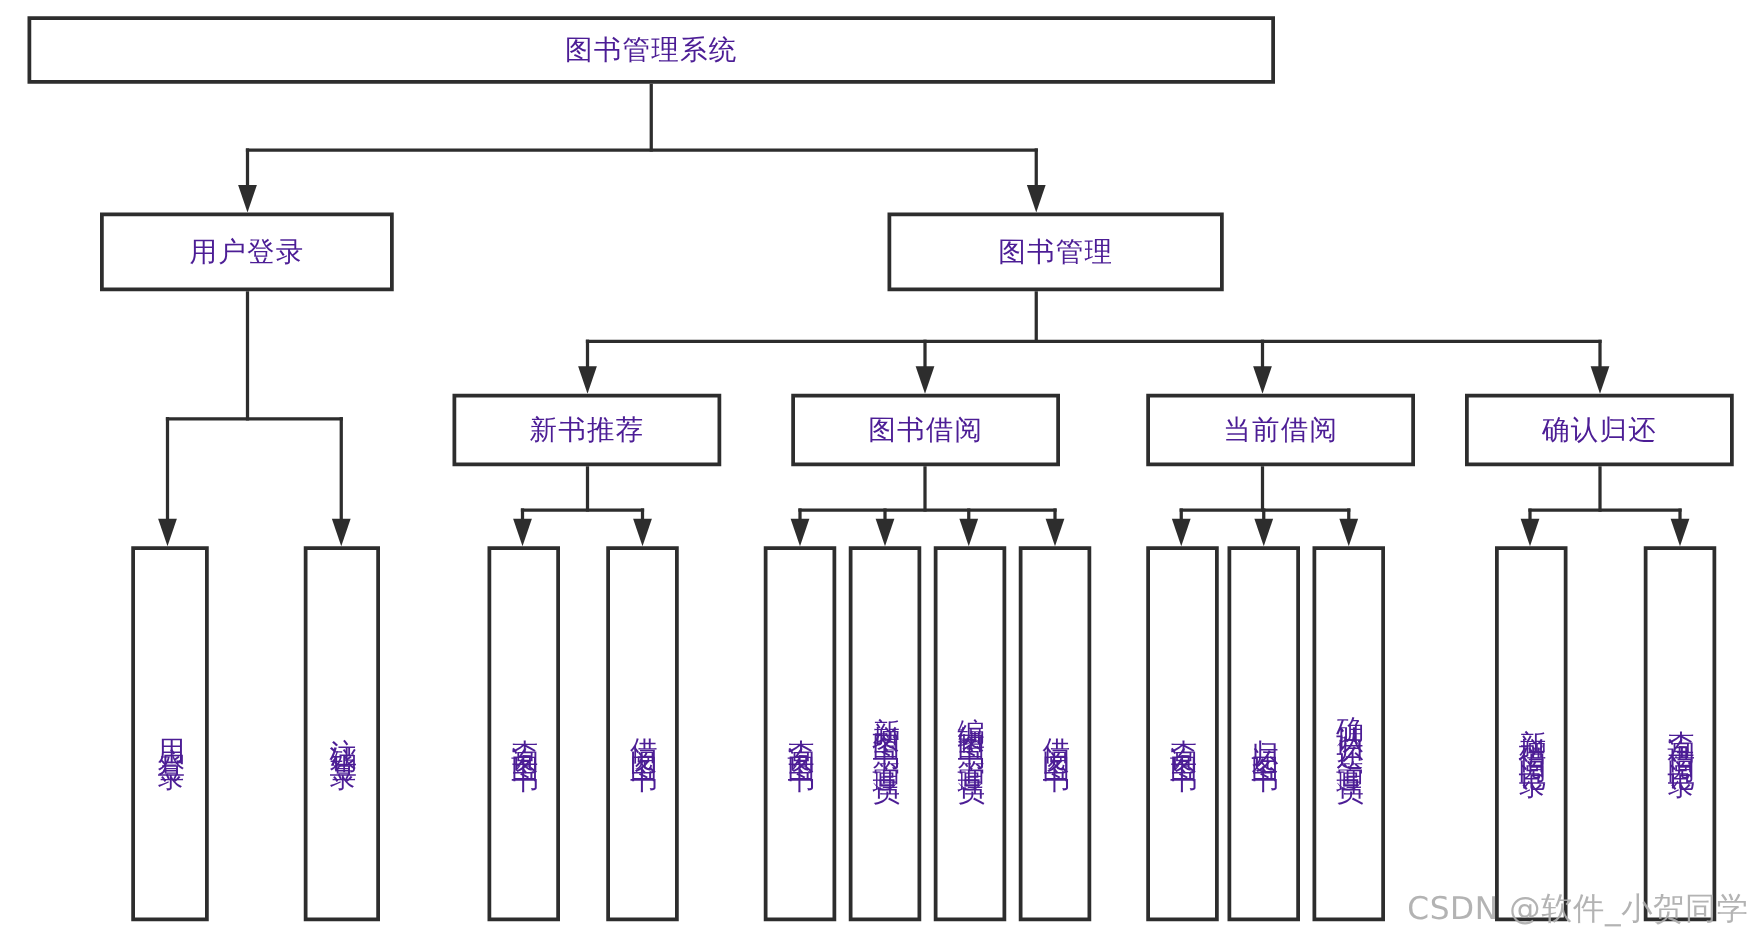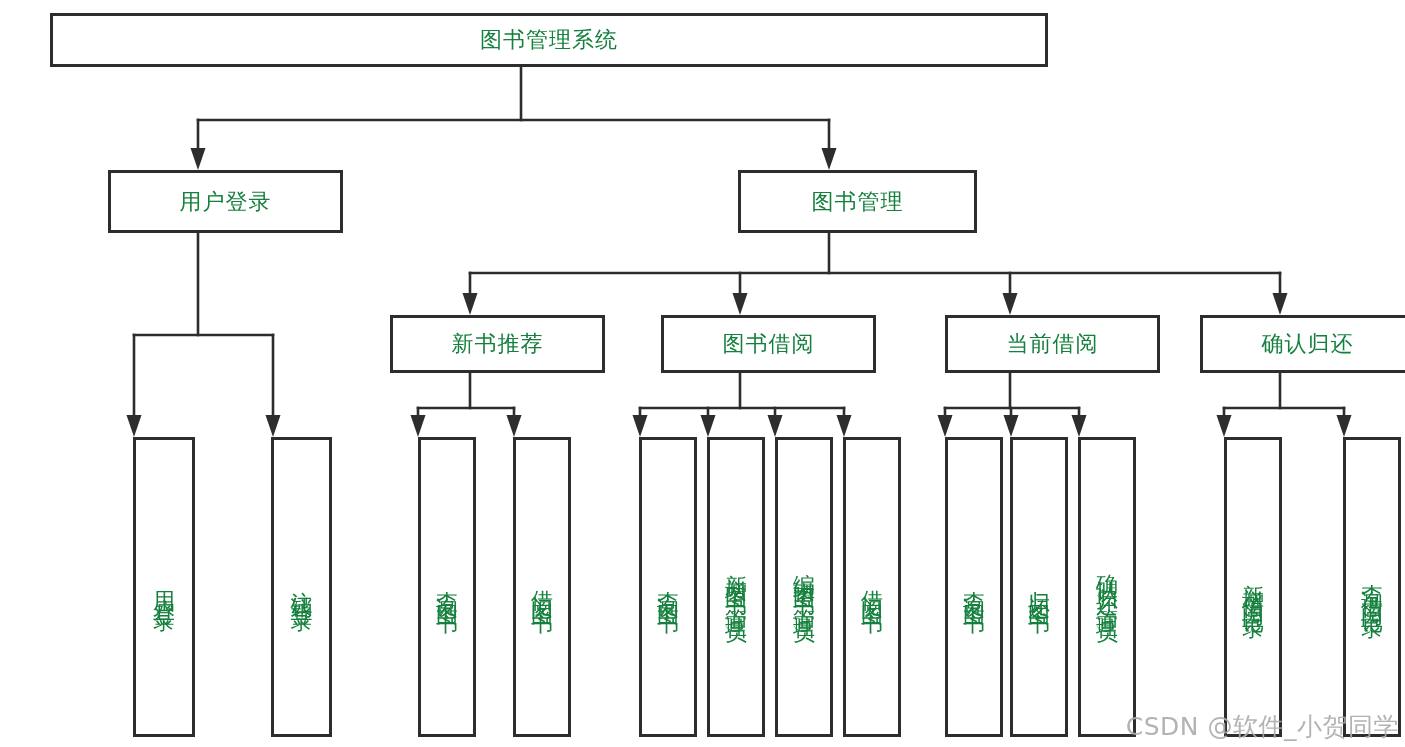--- a/index.html
+++ b/index.html
@@ -23,23 +23,22 @@
     z-index: 1;
   }
   .node {
     position: absolute;
     box-sizing: border-box;
     border: 3px solid #2d2d2d;
     background: #ffffff;
     display: flex;
     align-items: center;
     justify-content: center;
-    color: #15803d;
+    color: #4c1d95;
     z-index: 2;
-    margin-left: 28px;
   }
   .node-h {
     font-size: 22px;
     letter-spacing: 1px;
     white-space: nowrap;
   }
   .node-v {
     width: 58px;
     top: 437px;
     height: 300px;
@@ -47,21 +46,21 @@
   .node-v .vtext {
     writing-mode: vertical-rl;
     text-orientation: mixed;
     font-size: 22px;
     letter-spacing: 7px;
     line-height: 1;
     white-space: nowrap;
   }
   #root-node   { left: 22px;   top: 13px;  width: 998px; height: 54px; }
   #n-user      { left: 80px;   top: 170px; width: 235px; height: 63px; }
-  #n-bookmgmt  { left: 710px;  top: 170px; width: 239px; height: 63px; }
+  #n-bookmgmt  { left: 710px;  top: 170px; width: 269px; height: 63px; }
   .lvl3 { top: 315px; width: 215px; height: 58px; }
   #n-newbook   { left: 362px; }
   #n-borrow    { left: 633px; }
   #n-current   { left: 917px; text-align: center; }
   #n-records   { left: 1172px; }
   #lf-login    { left: 105px;  width: 62px; }
   #lf-logout   { left: 243px;  width: 61px; }
   #lf-query1   { left: 390px; }
   #lf-borrow1  { left: 485px; }
   #lf-query2   { left: 611px; }

